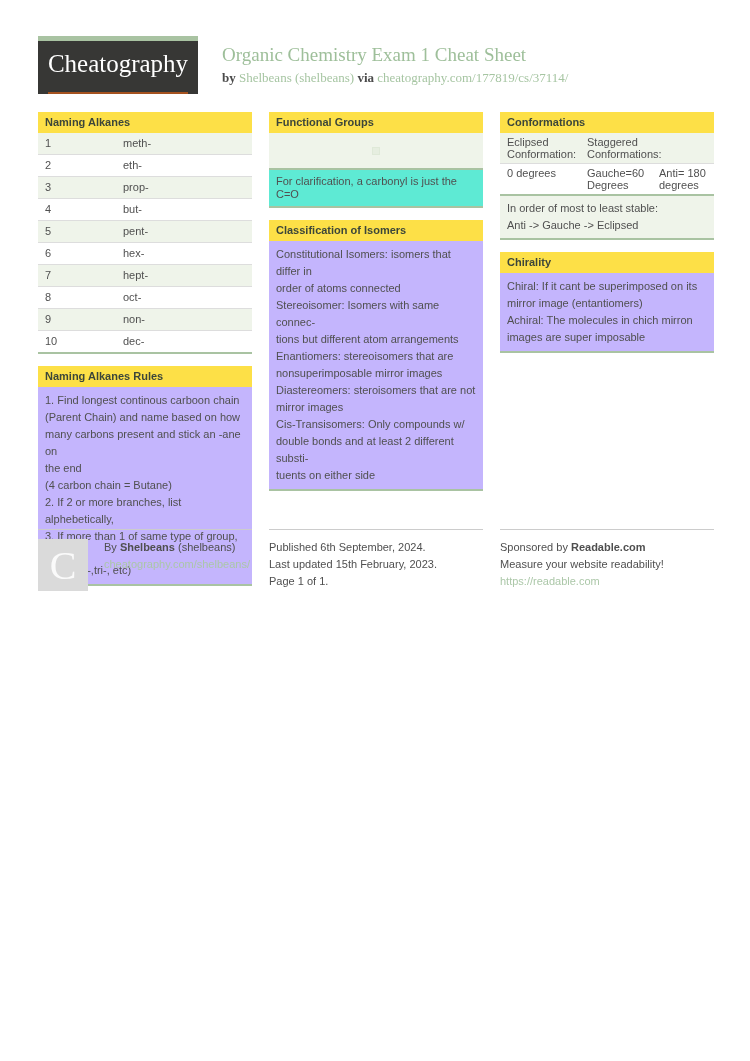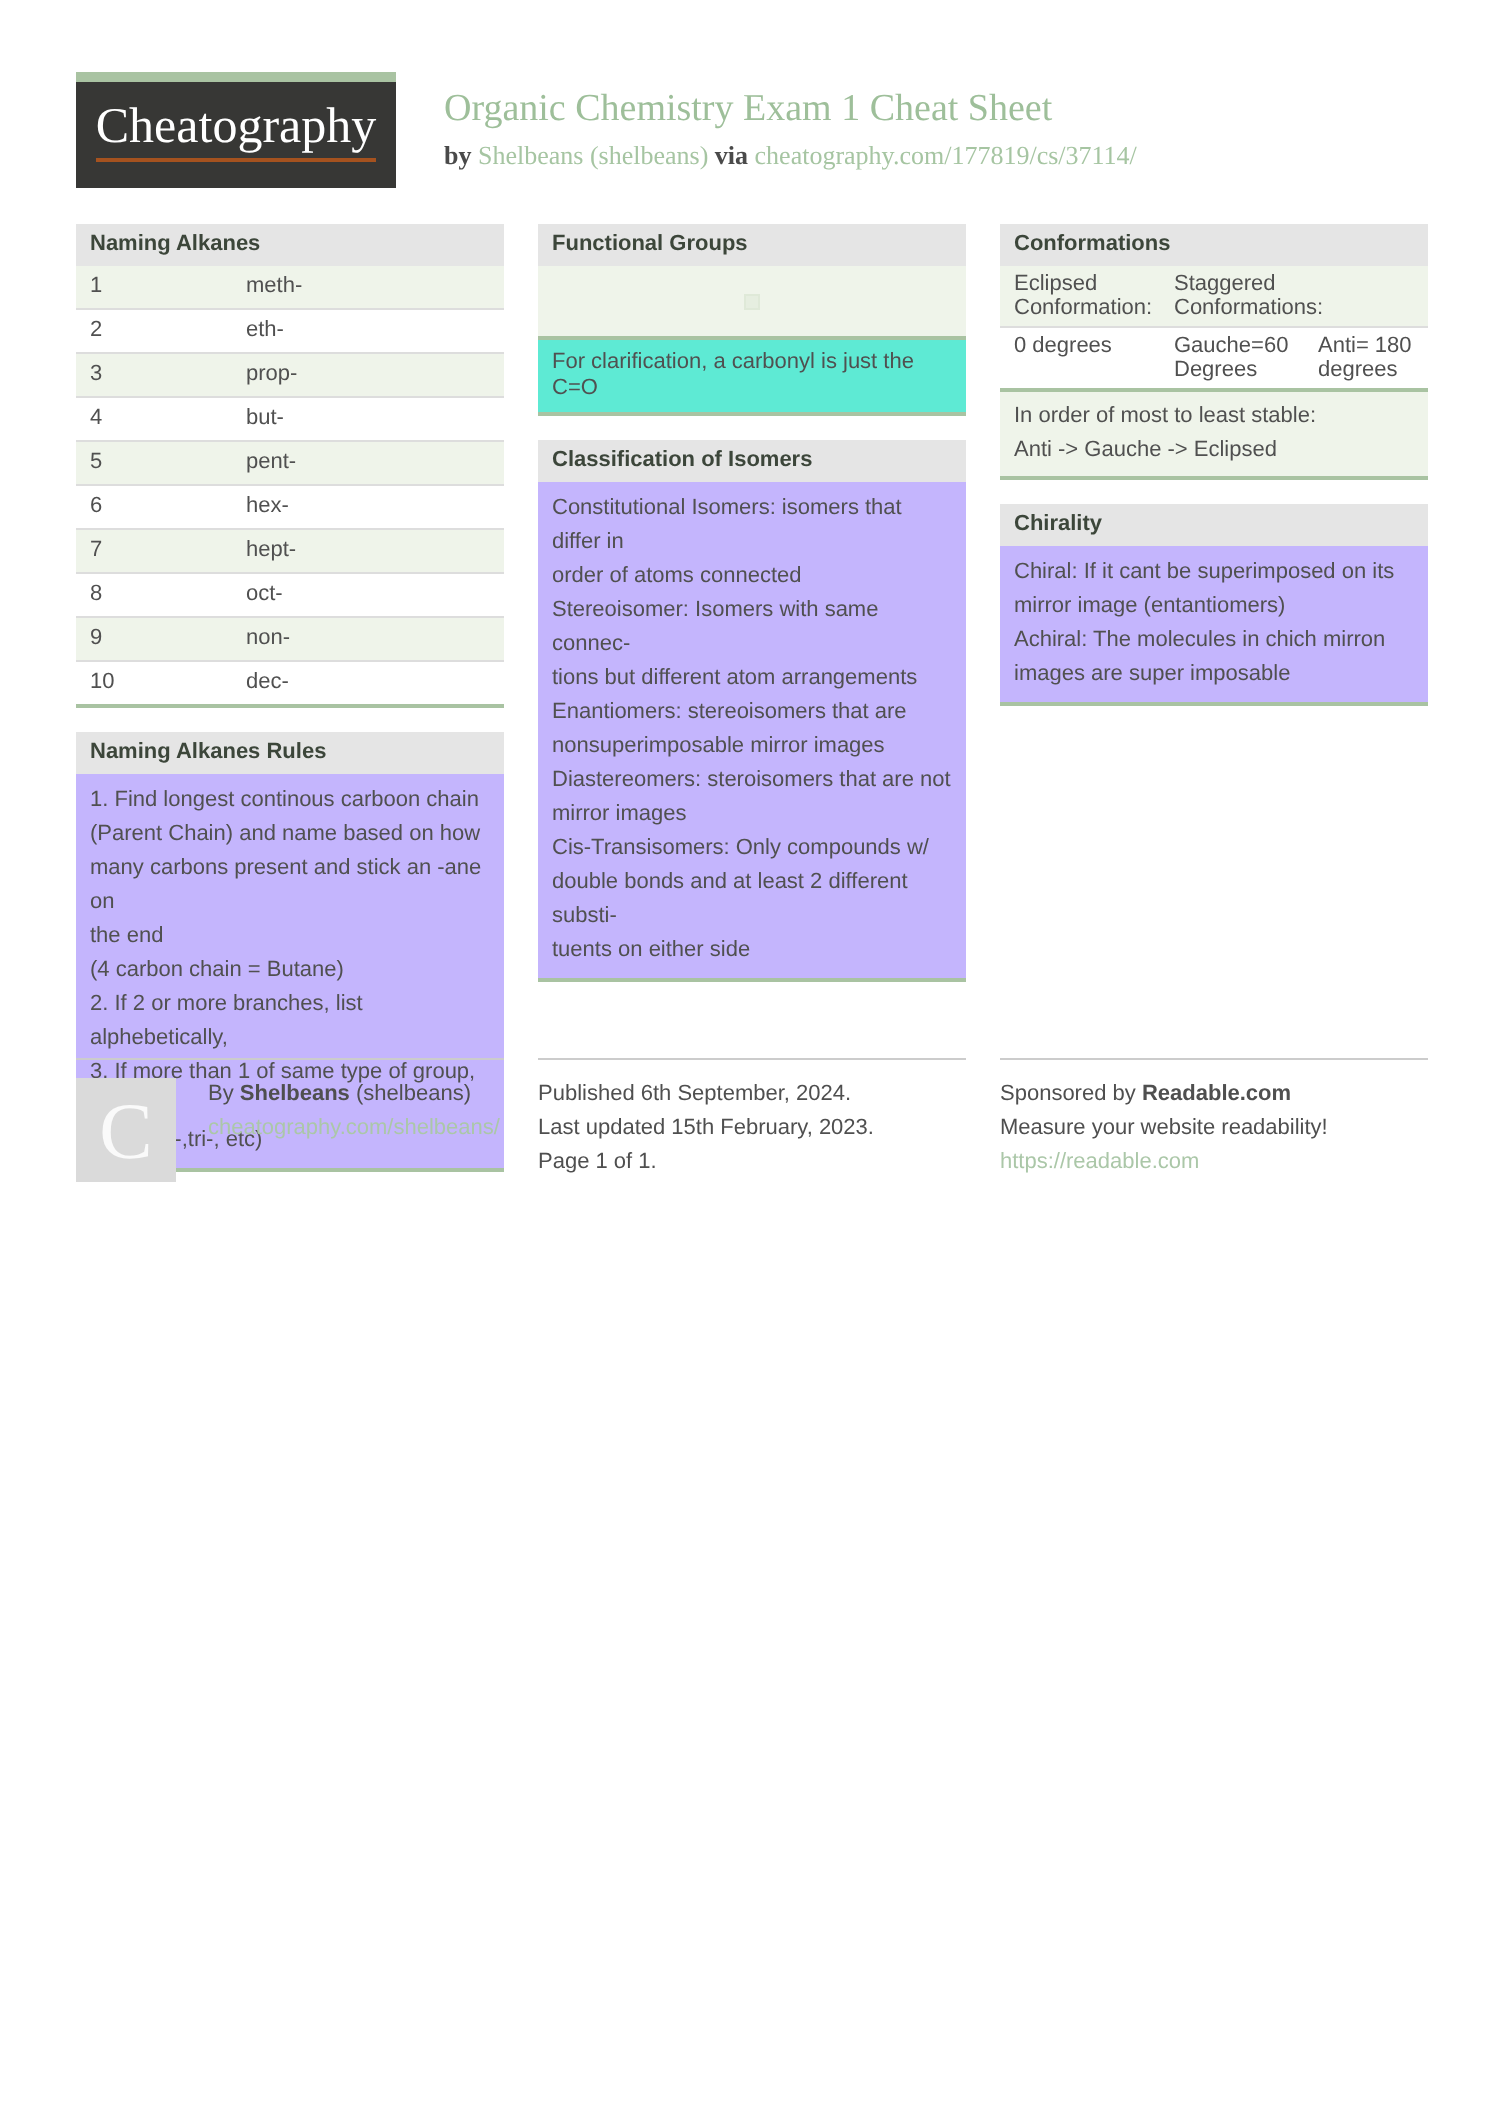--- a/index.html
+++ b/index.html
@@ -11,40 +11,40 @@
 
   
   .logo {
     position: absolute; left: 38px; top: 36px; width: 160px; height: 58px;
     background: #373735; cursor: pointer;
   }
   .logo-strip { height: 5px; background: #a9c3a2; }
   .logo-text {
     display: block; width: fit-content; margin: 9px auto 0;
     font-family: "Liberation Serif", serif; font-size: 25px; color: #ffffff;
-    border-bottom: 2px solid #a5521f; padding-bottom: 1px; line-height: 1.1;
+    border-bottom: 2px solid #a5521f; padding-bottom: 14px; line-height: 1.1;
   }
   .title {
     position: absolute; left: 222px; top: 44px;
     font-family: "Liberation Serif", serif; font-size: 19px; color: #9ebf9a;
   }
   .byline {
     position: absolute; left: 222px; top: 70px;
     font-family: "Liberation Serif", serif; font-size: 13px; color: #4a4a4a;
   }
   .byline .bw { font-weight: bold; color: #4a4a4a; }
   .byline .link { color: #a6c5a2; text-decoration: none; text-align: center; }
 
   
   .col { position: absolute; top: 112px; width: 214px; }
   .col1 { left: 38px; } .col2 { left: 269px; } .col3 { left: 500px; }
 
   .box { margin-bottom: 12px; border-bottom: 2px solid #a9c3a2; }
   .box-h {
-    background: #e5e5e5; color: #3c463a; font-size: 11px; font-weight: bold;
+    background: #fde047; color: #3c463a; font-size: 11px; font-weight: bold;
     padding: 4px 7px; line-height: 13px;
   }
   .trow { display: flex; font-size: 11px; color: #505050; line-height: 13px; }
   .trow > div { padding: 4px 7px; }
   .trow.alt { background: #eff4ea; }
   .trow.plain { background: #ffffff; }
   .trow + .trow { border-top: 1px solid #dddddd; }
   .num-cell { width: 78px; flex: none; }
   .val-cell { flex: 1; }
 

